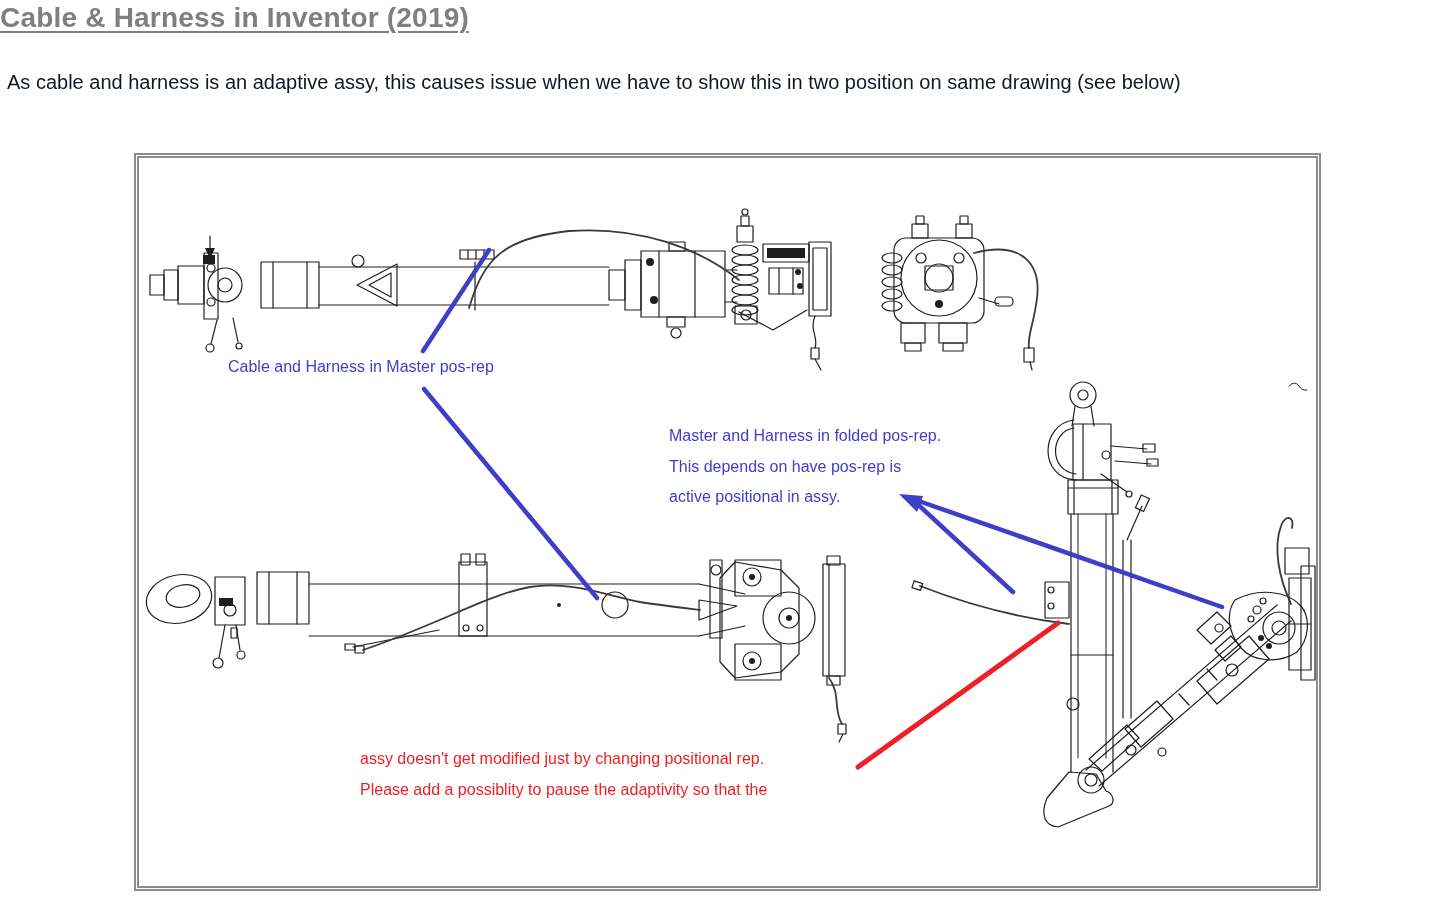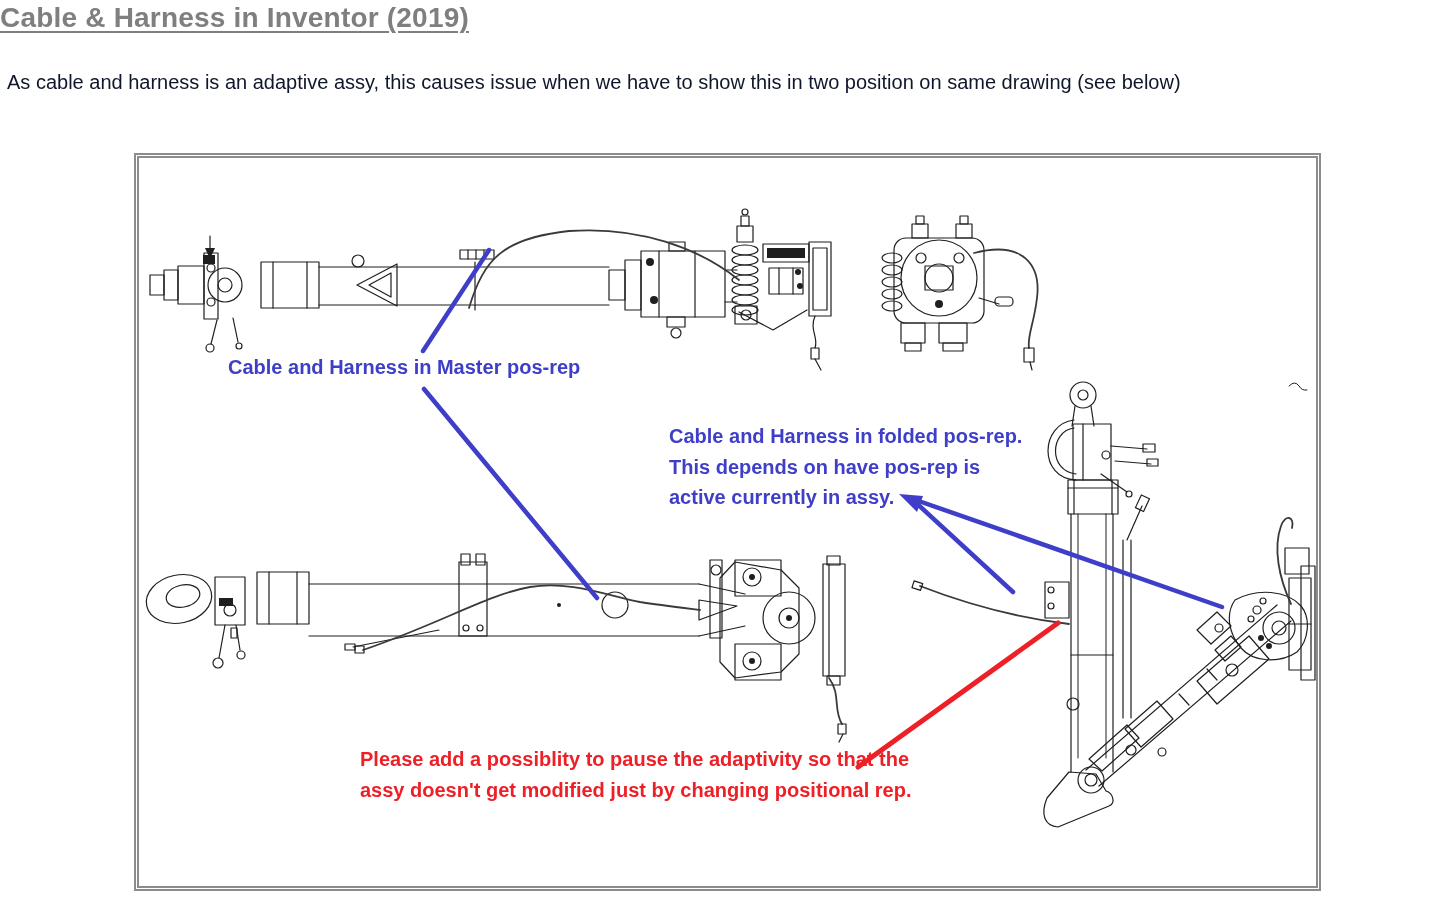--- a/index.html
+++ b/index.html
@@ -28,21 +28,21 @@
     border:5px double var(--border-gray);background:#fff;
   }
   .figure-box svg{position:absolute;left:0;top:0;width:1177px;height:728px;}
   .dwg *{fill:none;stroke:var(--drawing-line);stroke-width:1.2;stroke-linecap:round;stroke-linejoin:round;}
   .dwg .fil{fill:var(--drawing-line);stroke:none;}
   .dwg .thin{stroke-width:1;}
   .cable{fill:none;stroke:#3a3a3a;stroke-width:1.8;}
   .leader-blue{stroke:var(--annotation-blue);stroke-width:4.5;stroke-linecap:round;fill:none;}
   .leader-red{stroke:var(--annotation-red);stroke-width:5;stroke-linecap:round;fill:none;}
   .arrow-blue{fill:var(--annotation-blue);stroke:none;}
-  .ann{position:absolute;font-weight:bold;font-size:20px;line-height:30.5px;white-space:nowrap;}
+  .ann{position:absolute;font-weight:normal;font-size:16px;line-height:30.5px;white-space:nowrap;}
   .ann.blue{color:var(--annotation-blue);}
   .ann.red{color:var(--annotation-red);}
   .ann-master{left:89px;top:194px;}
   .ann-folded{left:530px;top:263px;}
   .ann-adaptive{left:221px;top:586px;}
 </style>
 </head>
 <body>
 
 <div class="page">
@@ -299,24 +299,24 @@
         <line class="leader-blue" x1="774" y1="342" x2="874" y2="434"></line>
         <line class="leader-blue" x1="774" y1="341" x2="1083" y2="449"></line>
         <polygon class="arrow-blue" points="760,336 784,338 778,354"></polygon>
         <line class="leader-red" x1="719" y1="609" x2="919" y2="465"></line>
       </g>
     </svg>
 
     <div class="ann blue ann-master">Cable and Harness in Master pos-rep</div>
 
     <div class="ann blue ann-folded">
-      <div>Cable and Harness in folded pos-rep.</div>
+      <div>Master and Harness in folded pos-rep.</div>
       <div>This depends on have pos-rep is</div>
-      <div>active currently in assy.</div>
+      <div>active positional in assy.</div>
     </div>
 
     <div class="ann red ann-adaptive">
+      <div>assy doesn't get modified just by changing positional rep.</div>
       <div>Please add a possiblity to pause the adaptivity so that the</div>
-      <div>assy doesn't get modified just by changing positional rep.</div>
     </div>
 
   </div>
 </div>
 
 </body></html>

